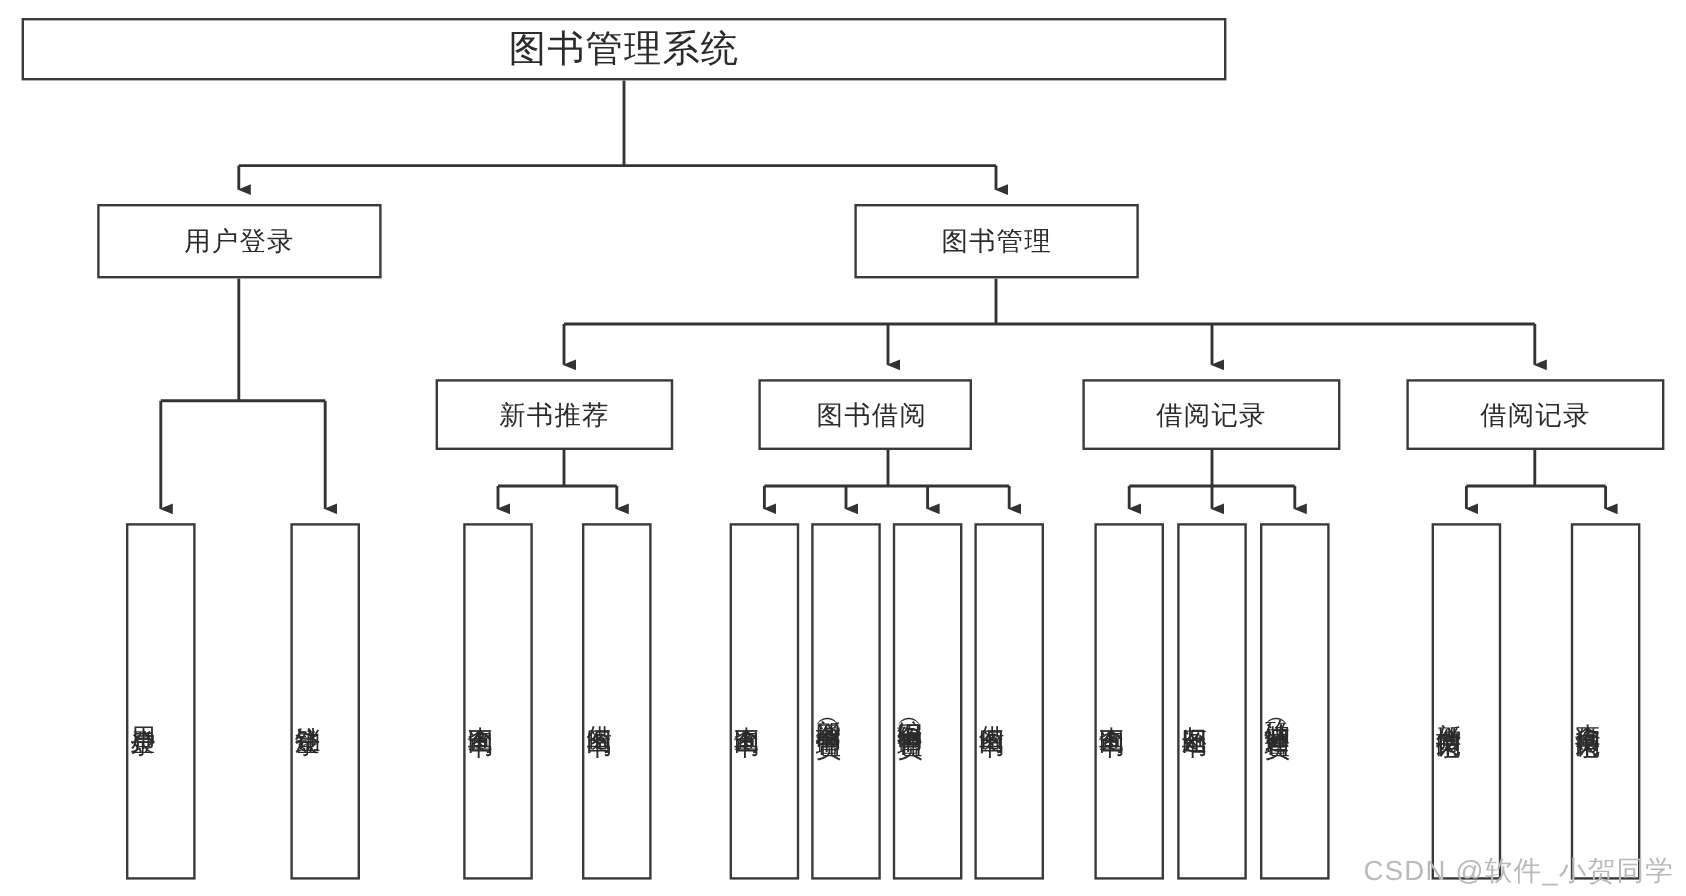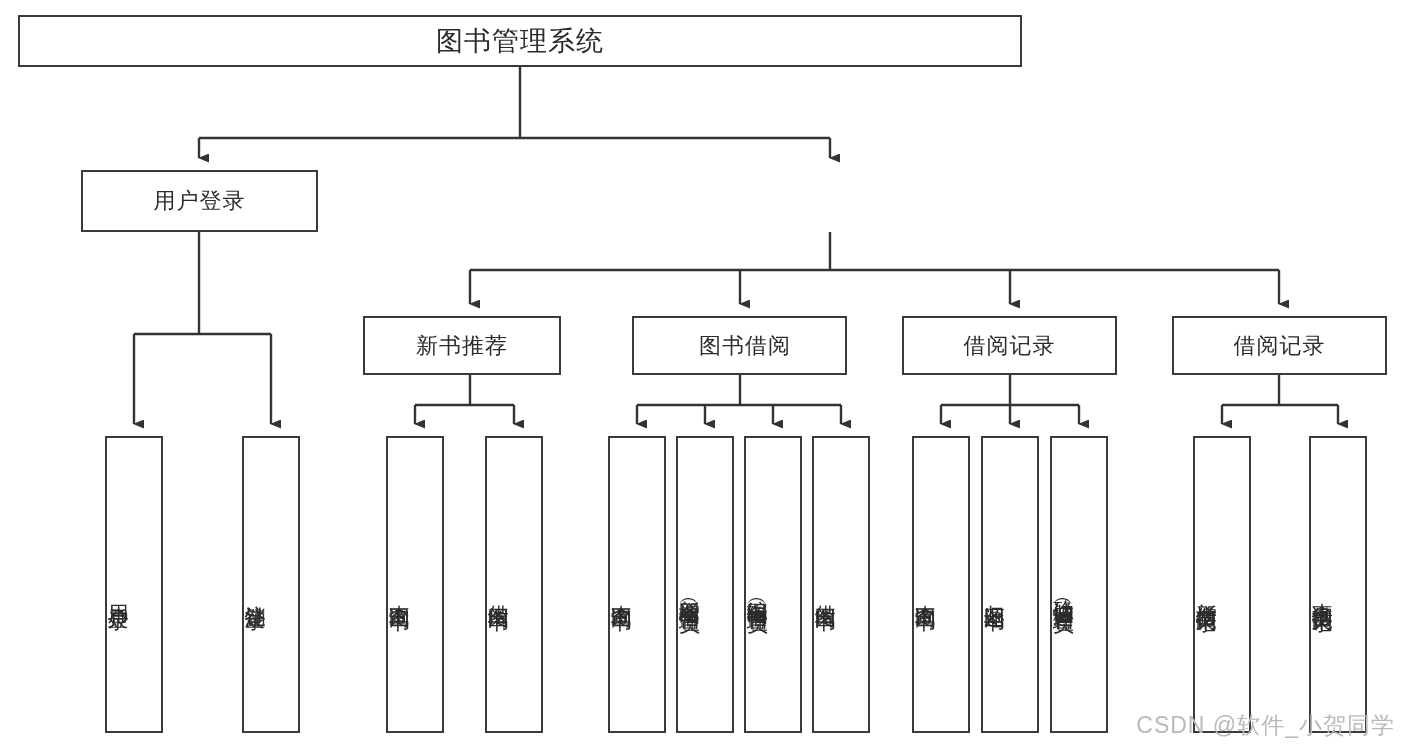--- a/index.html
+++ b/index.html
@@ -33,21 +33,21 @@
     display: flex;
     align-items: center;
     justify-content: center;
     color: #2b2b2b;
   }
   .node.horiz {
     font-size: 22px;
     letter-spacing: 1px;
   }
   .node.root {
-    font-size: 27px;
+    font-size: 31px;
   }
   .node.leaf {
     font-size: 21px;
     align-items: center;
     justify-content: flex-start;
     padding-top: 14px;
   }
   .vlabel {
     writing-mode: vertical-rl;
     text-orientation: upright;
@@ -121,25 +121,28 @@
     </g>
   </svg>
 
   <div class="node horiz root" style="left:18px; top:15px; width:1004px; height:52px;">
     <span>图书管理系统</span>
   </div>
 
   <div class="node horiz" style="left:81px; top:170px; width:237px; height:62px;">
     <span>用户登录</span>
   </div>
+  <div class="node horiz" style="left:712px; top:170px; width:237px; height:62px;">
+    <span>图书管理</span>
+  </div>
 
   <div class="node horiz" style="left:363px; top:316px; width:198px; height:59px;">
     <span>新书推荐</span>
   </div>
-  <div class="node horiz" style="left:632px; top:316px; width:215px; height:59px;padding-left:11px;">
+  <div class="node horiz" style="left:632px; top:316px; width:178px; height:59px;padding-left:11px;">
     <span>图书借阅</span>
   </div>
   <div class="node horiz" style="left:902px; top:316px; width:215px; height:59px;">
     <span>借阅记录</span>
   </div>
   <div class="node horiz" style="left:1172px; top:316px; width:215px; height:59px;">
     <span>借阅记录</span>
   </div>
 
   <div class="node leaf" style="left:105px; top:436px; width:58px; height:297px;">

